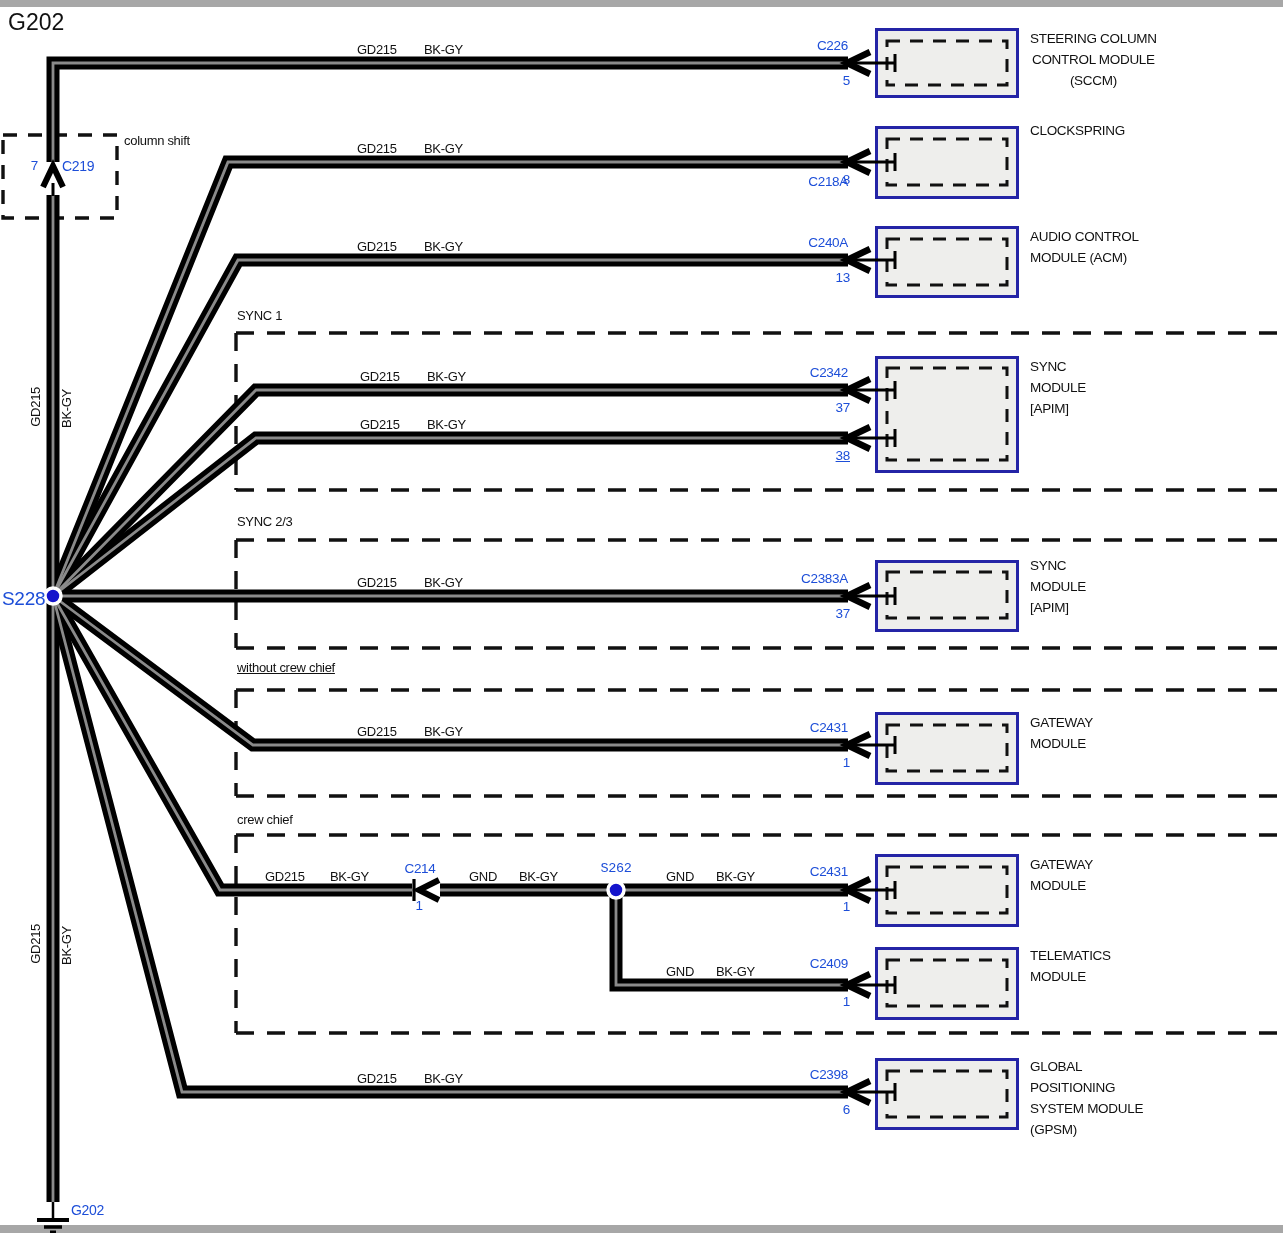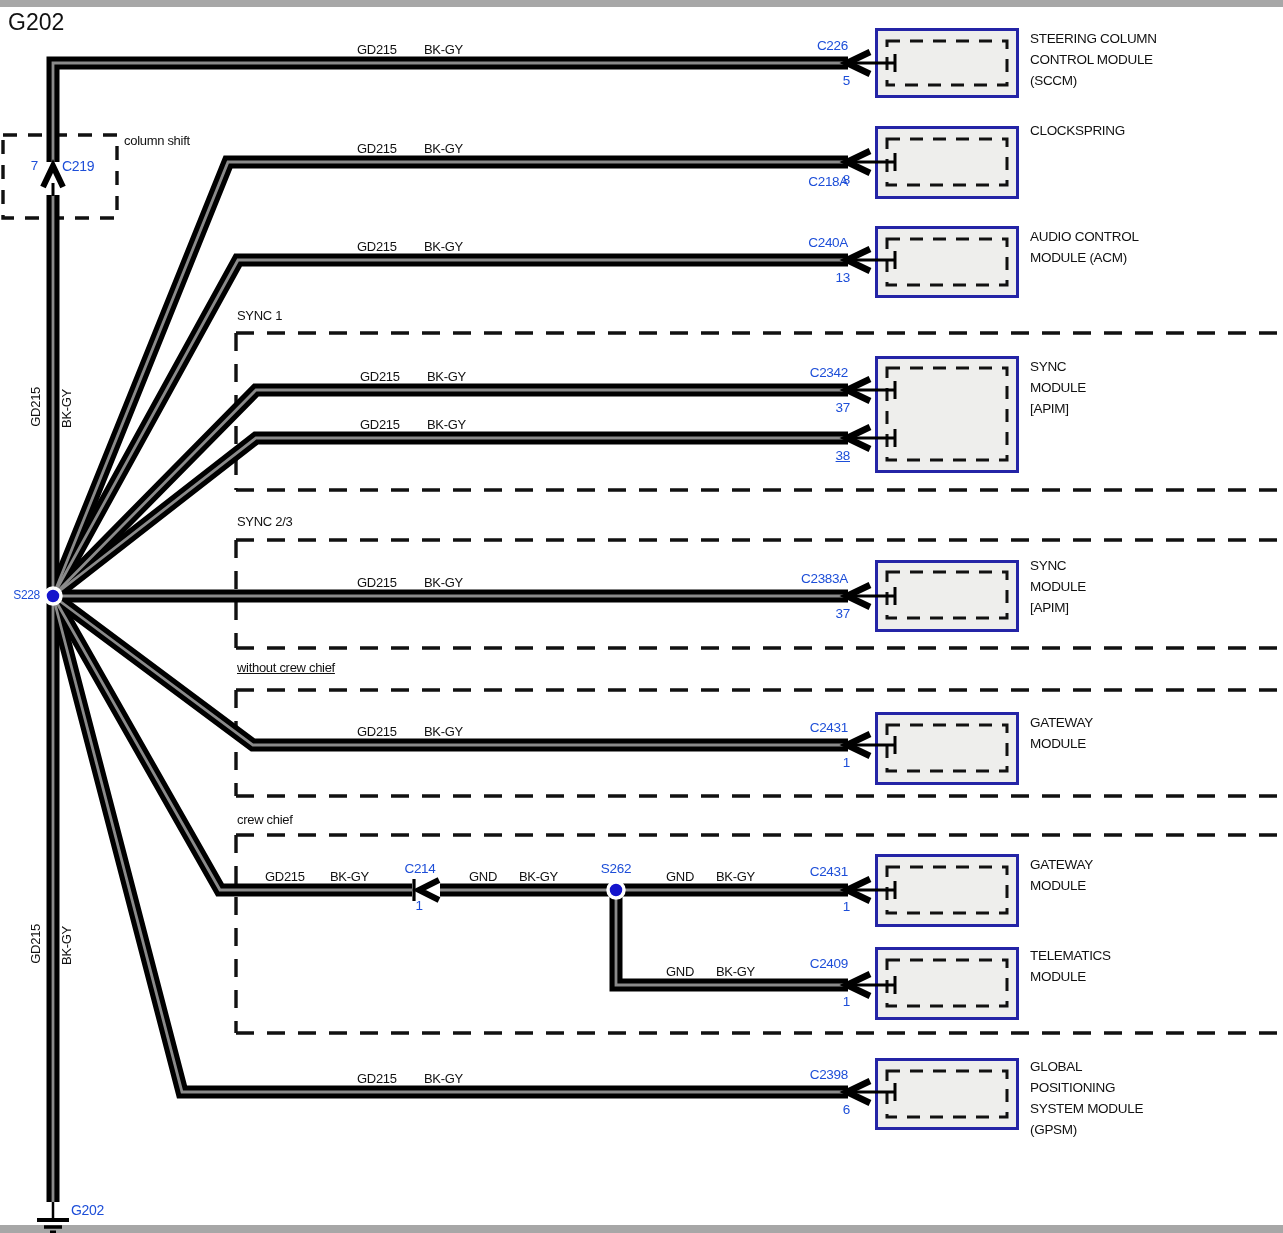--- a/index.html
+++ b/index.html
@@ -142,22 +142,22 @@
 
   <div class="txt grp" style="left:124px;top:133px;">column shift</div>
   <div class="txt blue" style="left:18px;top:158px;width:20px;text-align:right;font-size:13.5px;">7</div>
   <div class="txt blue" style="left:62px;top:158px;font-size:14px;">C219</div>
 
   <div class="txt vert" style="left:28px;top:387px;">GD215</div>
   <div class="txt vert" style="left:59px;top:389px;">BK-GY</div>
   <div class="txt vert" style="left:28px;top:924px;">GD215</div>
   <div class="txt vert" style="left:59px;top:926px;">BK-GY</div>
 
-  <div class="txt blue" style="left:2px;top:588px;width:38px;text-align:right;font-size:12px;">S228</div>
-  <div class="txt blue ctr" style="left:593px;top:861px;width:46px;font-size:13.5px;">S262</div>
+  <div class="txt blue" style="left:2px;top:588px;width:38px;text-align:right;font-size:19px;">S228</div>
+  <div class="txt blue ctr" style="left:593px;top:861px;width:46px;font-size:13.5px;font-family:Liberation Mono, monospace;">S262</div>
 
   <div class="txt blue" style="left:71px;top:1202px;font-size:14px;">G202</div>
 
   <div class="txt grp" style="left:237px;top:308px;">SYNC 1</div>
   <div class="txt grp" style="left:237px;top:514px;">SYNC 2/3</div>
   <div class="txt grp" style="left:237px;top:660px;text-decoration:underline;">without crew chief</div>
   <div class="txt grp" style="left:237px;top:812px;">crew chief</div>
 
   <div class="txt wirelbl" style="left:357px;top:42px;">GD215</div>
   <div class="txt wirelbl" style="left:424px;top:42px;">BK-GY</div>
@@ -216,21 +216,21 @@
 
   <div class="txt blue conn" style="left:758px;top:864px;">C2431</div>
   <div class="txt blue pin" style="left:802px;top:899px;">1</div>
 
   <div class="txt blue conn" style="left:758px;top:956px;">C2409</div>
   <div class="txt blue pin" style="left:802px;top:994px;">1</div>
 
   <div class="txt blue conn" style="left:758px;top:1067px;">C2398</div>
   <div class="txt blue pin" style="left:802px;top:1102px;">6</div>
 
-  <div class="txt modname" style="left:1030px;top:28px;">
+  <div class="txt modname" style="left:1030px;top:28px;text-align:center;">
     <div>STEERING COLUMN</div>
     <div>CONTROL MODULE</div>
     <div>(SCCM)</div>
   </div>
   <div class="txt modname" style="left:1030px;top:120px;">
     <div>CLOCKSPRING</div>
   </div>
   <div class="txt modname" style="left:1030px;top:226px;">
     <div>AUDIO CONTROL</div>
     <div>MODULE (ACM)</div>

